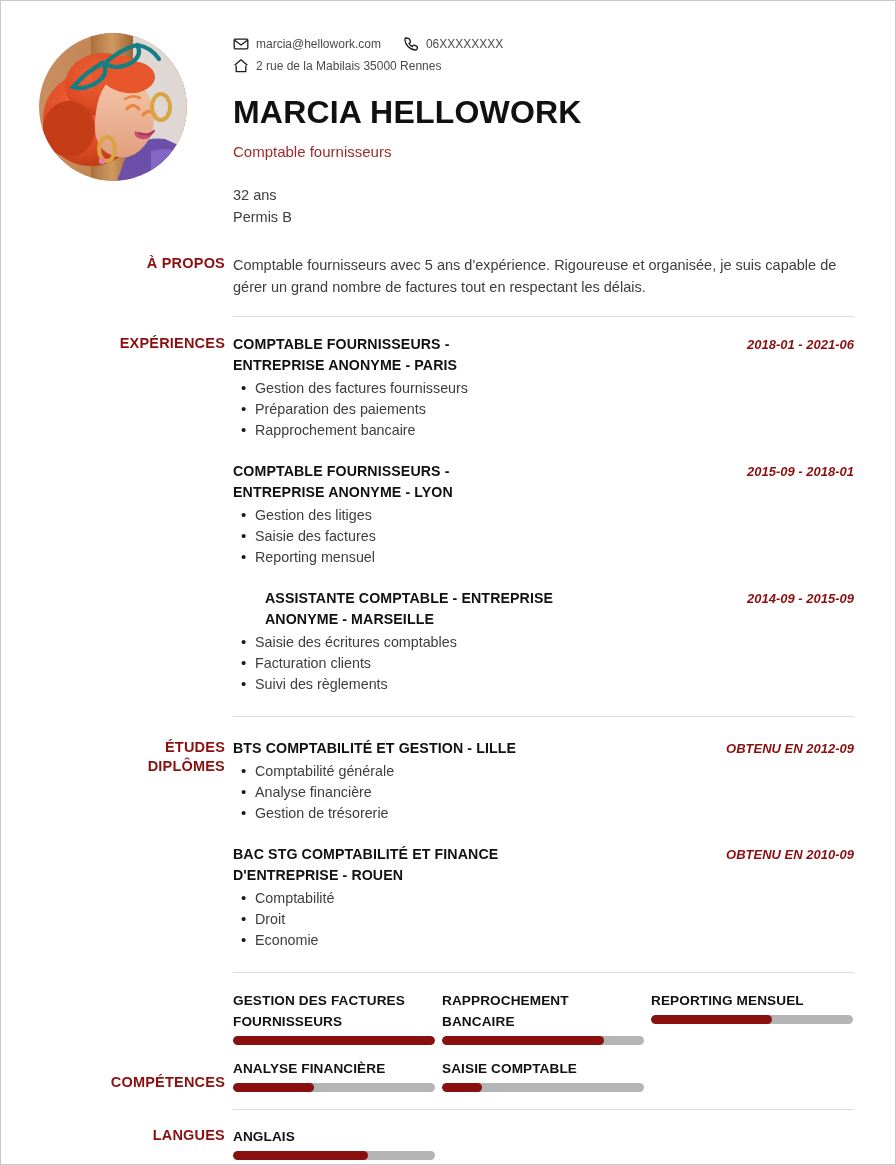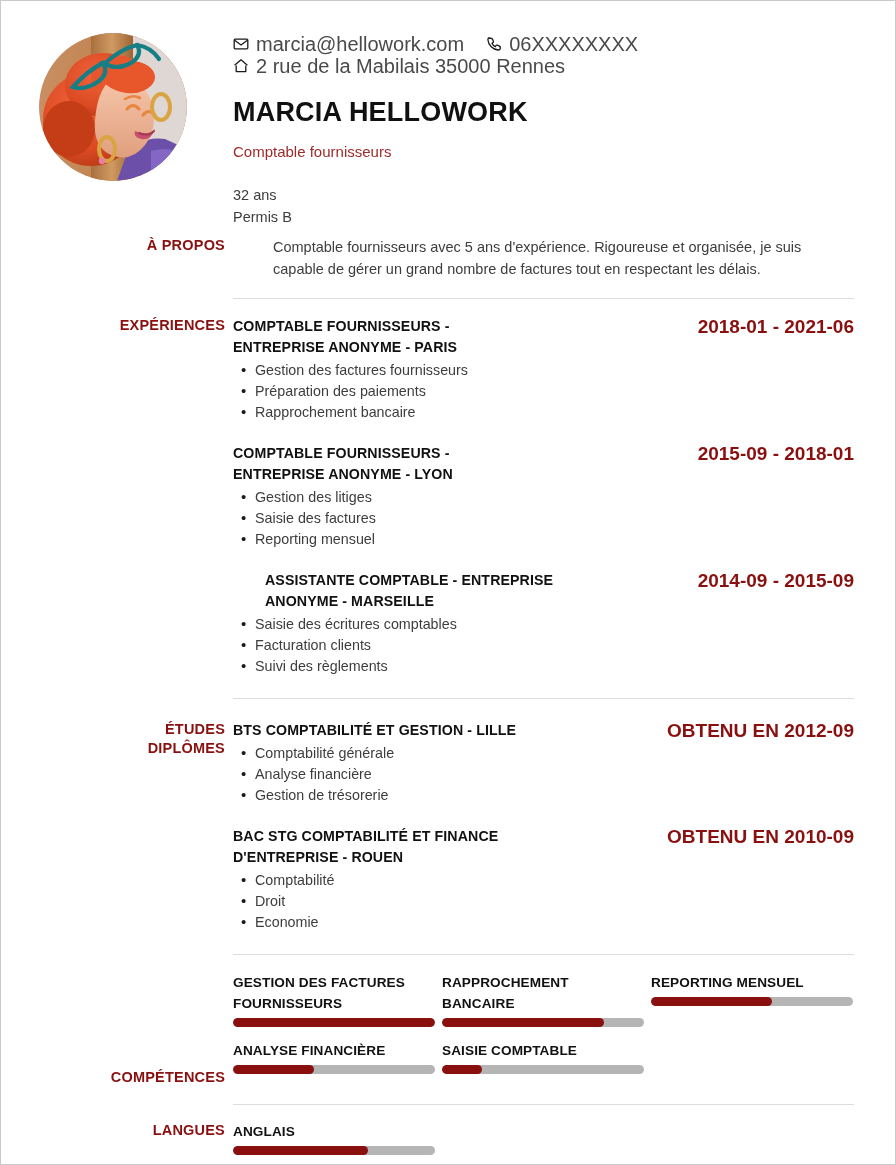--- a/index.html
+++ b/index.html
@@ -69,34 +69,34 @@
     flex: none;
   }
   .avatar svg { display: block; width: 100%; height: 100%; }
 
   .contact-line {
     display: flex;
     align-items: center;
     flex-wrap: wrap;
     gap: 0 22px;
     color: #4a4a4a;
-    font-size: 20px;
+    font-size: 12px;
     line-height: 22px;
   }
   .contact-item {
     display: inline-flex;
     align-items: center;
     gap: 7px;
     white-space: nowrap;
   }
   .contact-item .ic { display: inline-flex; width: 16px; height: 16px; color: #1a1a1a; }
   .contact-item .ic svg { width: 16px; height: 16px; display: block; }
 
   .fullname {
-    font-size: 27px;
+    font-size: 32px;
     font-weight: bold;
     color: #111111;
     letter-spacing: .2px;
     margin: 18px 0 0 0;
     line-height: 34px;
   }
   .jobtitle {
     color: #9e2a2a;
     font-size: 15px;
     margin-top: 12px;
@@ -132,25 +132,26 @@
     font-weight: bold;
     color: #111111;
     line-height: 21px;
     letter-spacing: .1px;
     text-transform: uppercase;
     max-width: 300px;
   }
   .entry-date {
     color: #8a1010;
     font-weight: bold;
-    font-size: 19px;
+    font-size: 13px;
     line-height: 21px;
     white-space: nowrap;
     text-align: left;
     padding-top: 0px;
+    font-style: italic;
   }
   ul.bullets {
     margin: 2px 0 0 0;
     padding-left: 22px;
     list-style: none;
   }
   ul.bullets li {
     position: relative;
     color: #3d3d3d;
     font-size: 14.3px;
@@ -311,21 +312,21 @@
       <div class="fullname">MARCIA HELLOWORK</div>
       <div class="jobtitle">Comptable fournisseurs</div>
 
       <div class="meta">
         <div>32 ans</div>
         <div>Permis B</div>
       </div>
     </div>
   </div>
 
-  <div class="row" style="margin-top:8px;gap:40px;">
+  <div class="row" style="margin-top:26px;">
     <div class="gutter">À PROPOS</div>
     <div class="content">
       <div class="about-text">Comptable fournisseurs avec 5 ans d'expérience. Rigoureuse et organisée, je suis capable de gérer un grand nombre de factures tout en respectant les délais.</div>
     </div>
   </div>
   <div class="divider" style="margin-top:18px;"></div>
 
   <div class="row" style="margin-top:17px;">
     <div class="gutter">EXPÉRIENCES</div>
     <div class="content">
@@ -431,21 +432,21 @@
           </div>
         </div>
 
         <div class="skill" style="margin-bottom:0;">
           <div class="skill-label">ANALYSE FINANCIÈRE</div>
           <div class="bar">
             <span style="width: 40%;"></span>
           </div>
         </div>
 
-        <div class="skill" style="margin-bottom:13px;">
+        <div class="skill" style="margin-bottom:0;">
           <div class="skill-label">SAISIE COMPTABLE</div>
           <div class="bar">
             <span style="width: 20%;"></span>
           </div>
         </div>
 
       </div>
     </div>
   </div>
   <div class="divider" style="margin-top:17px;"></div>

